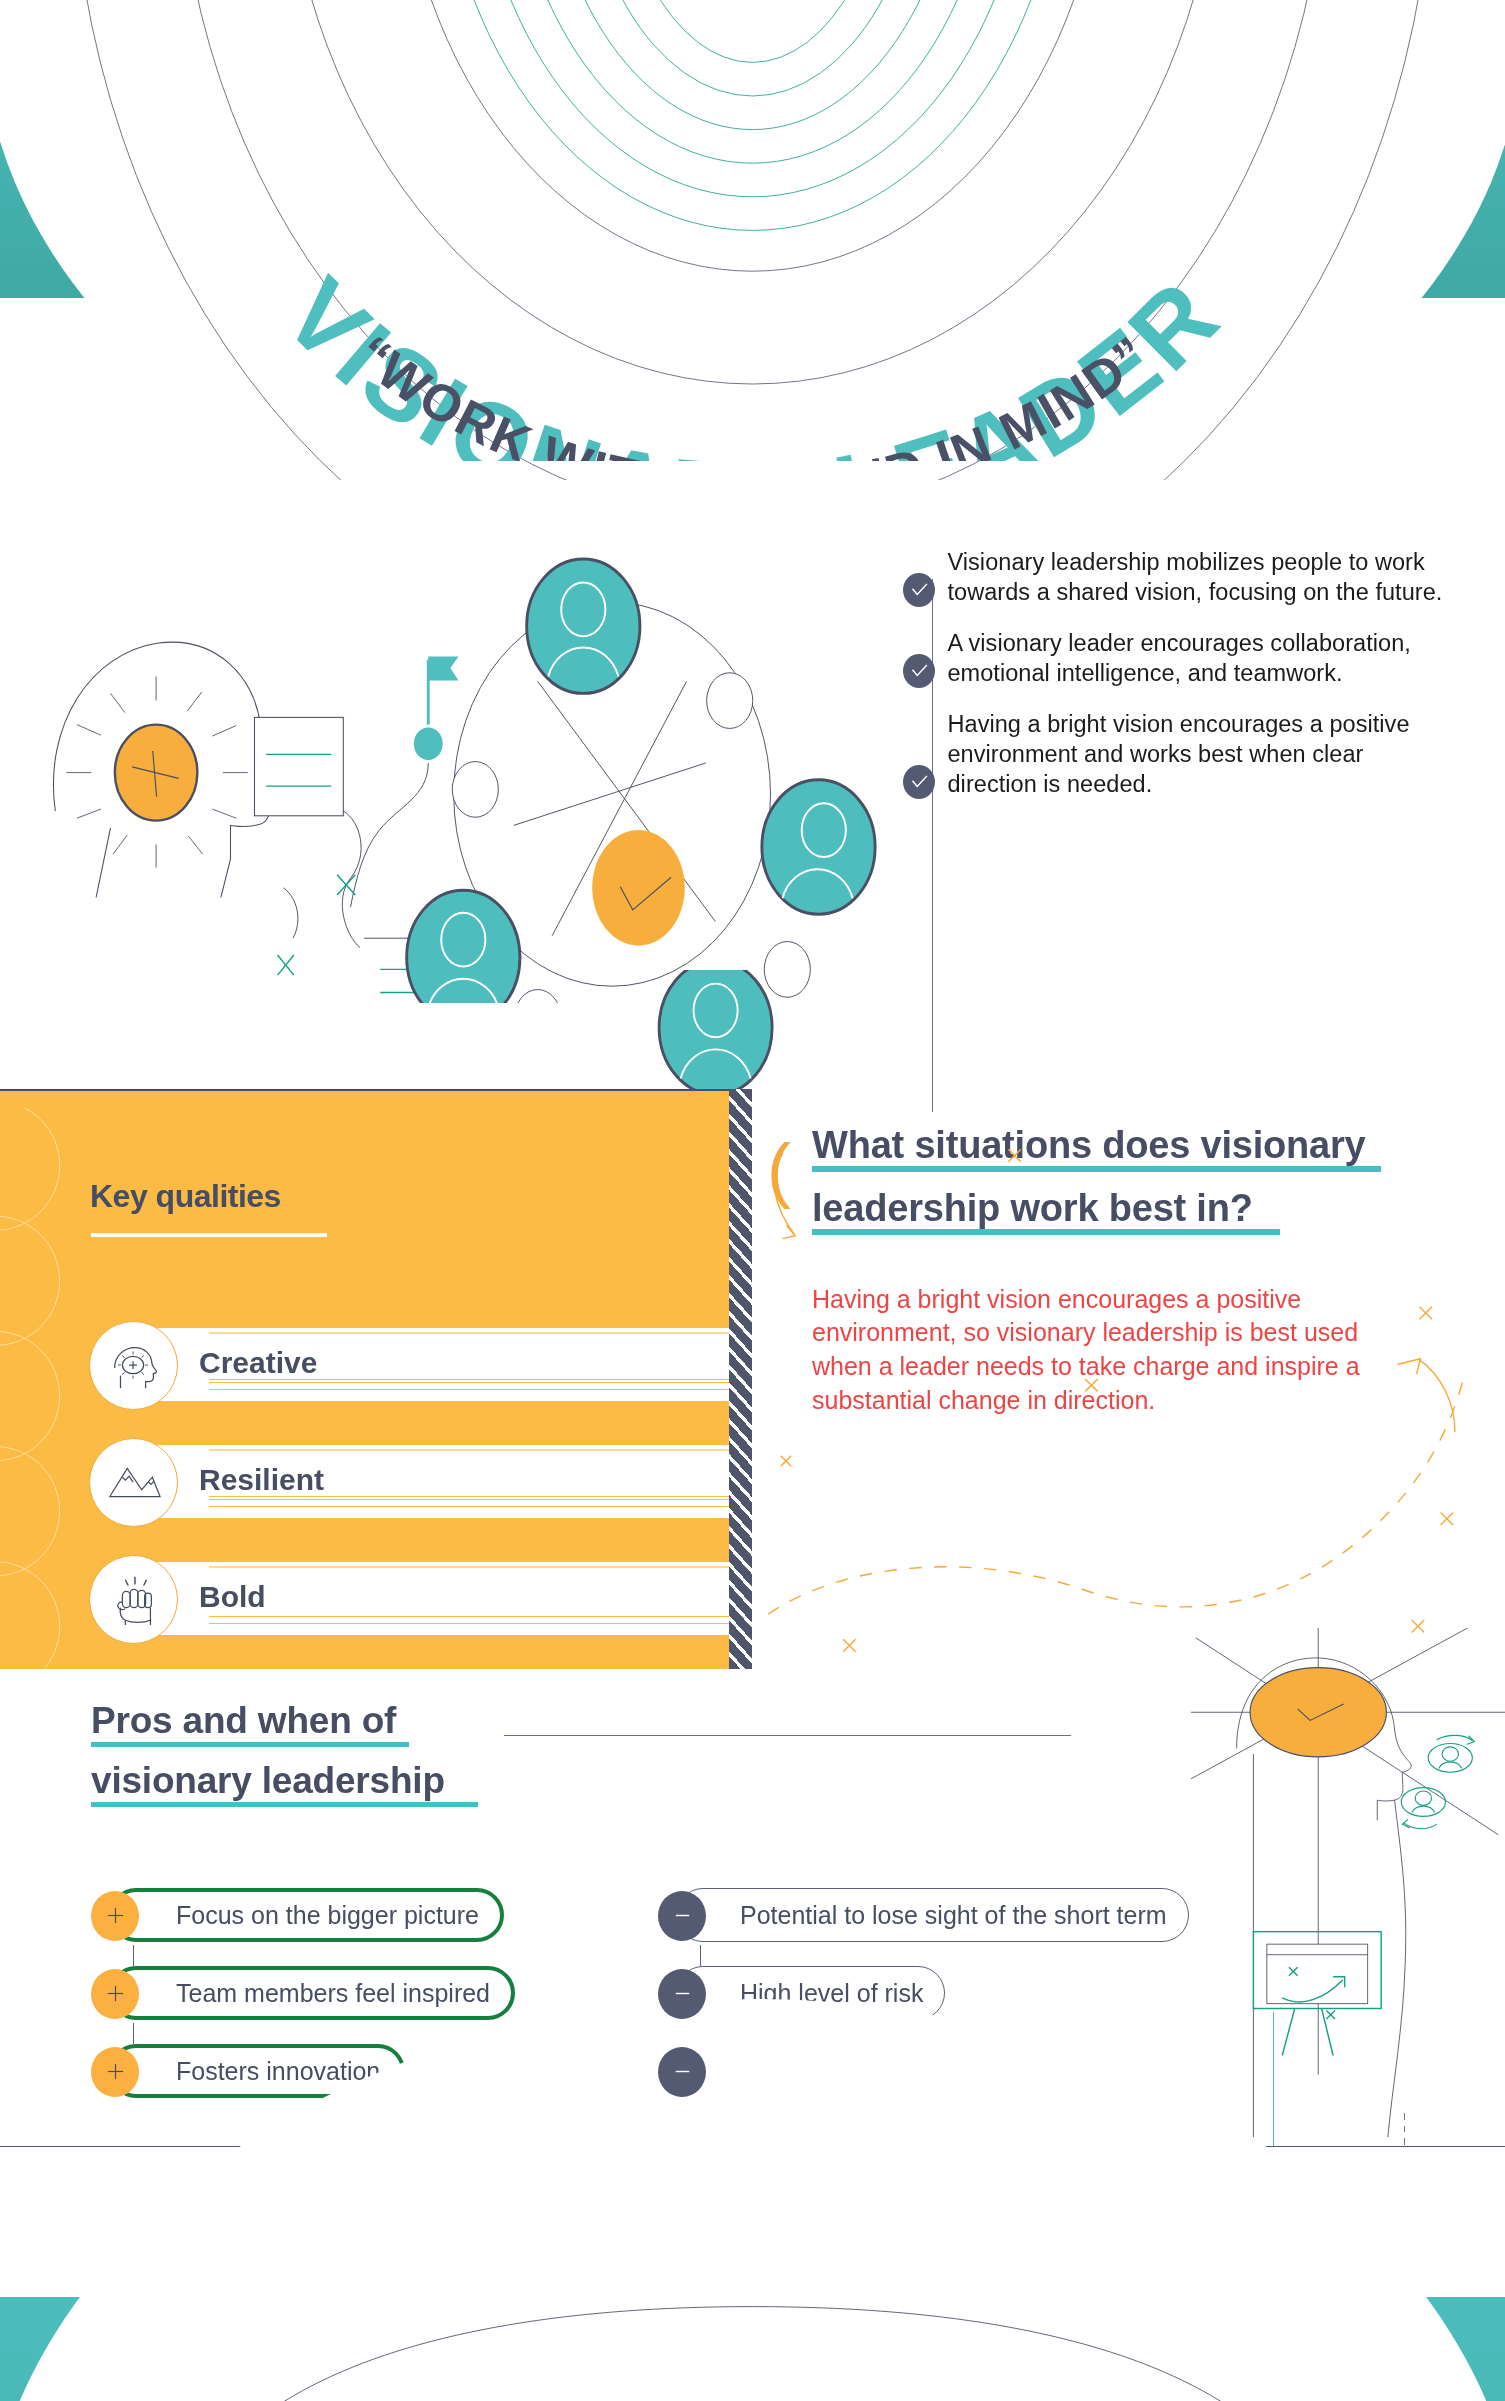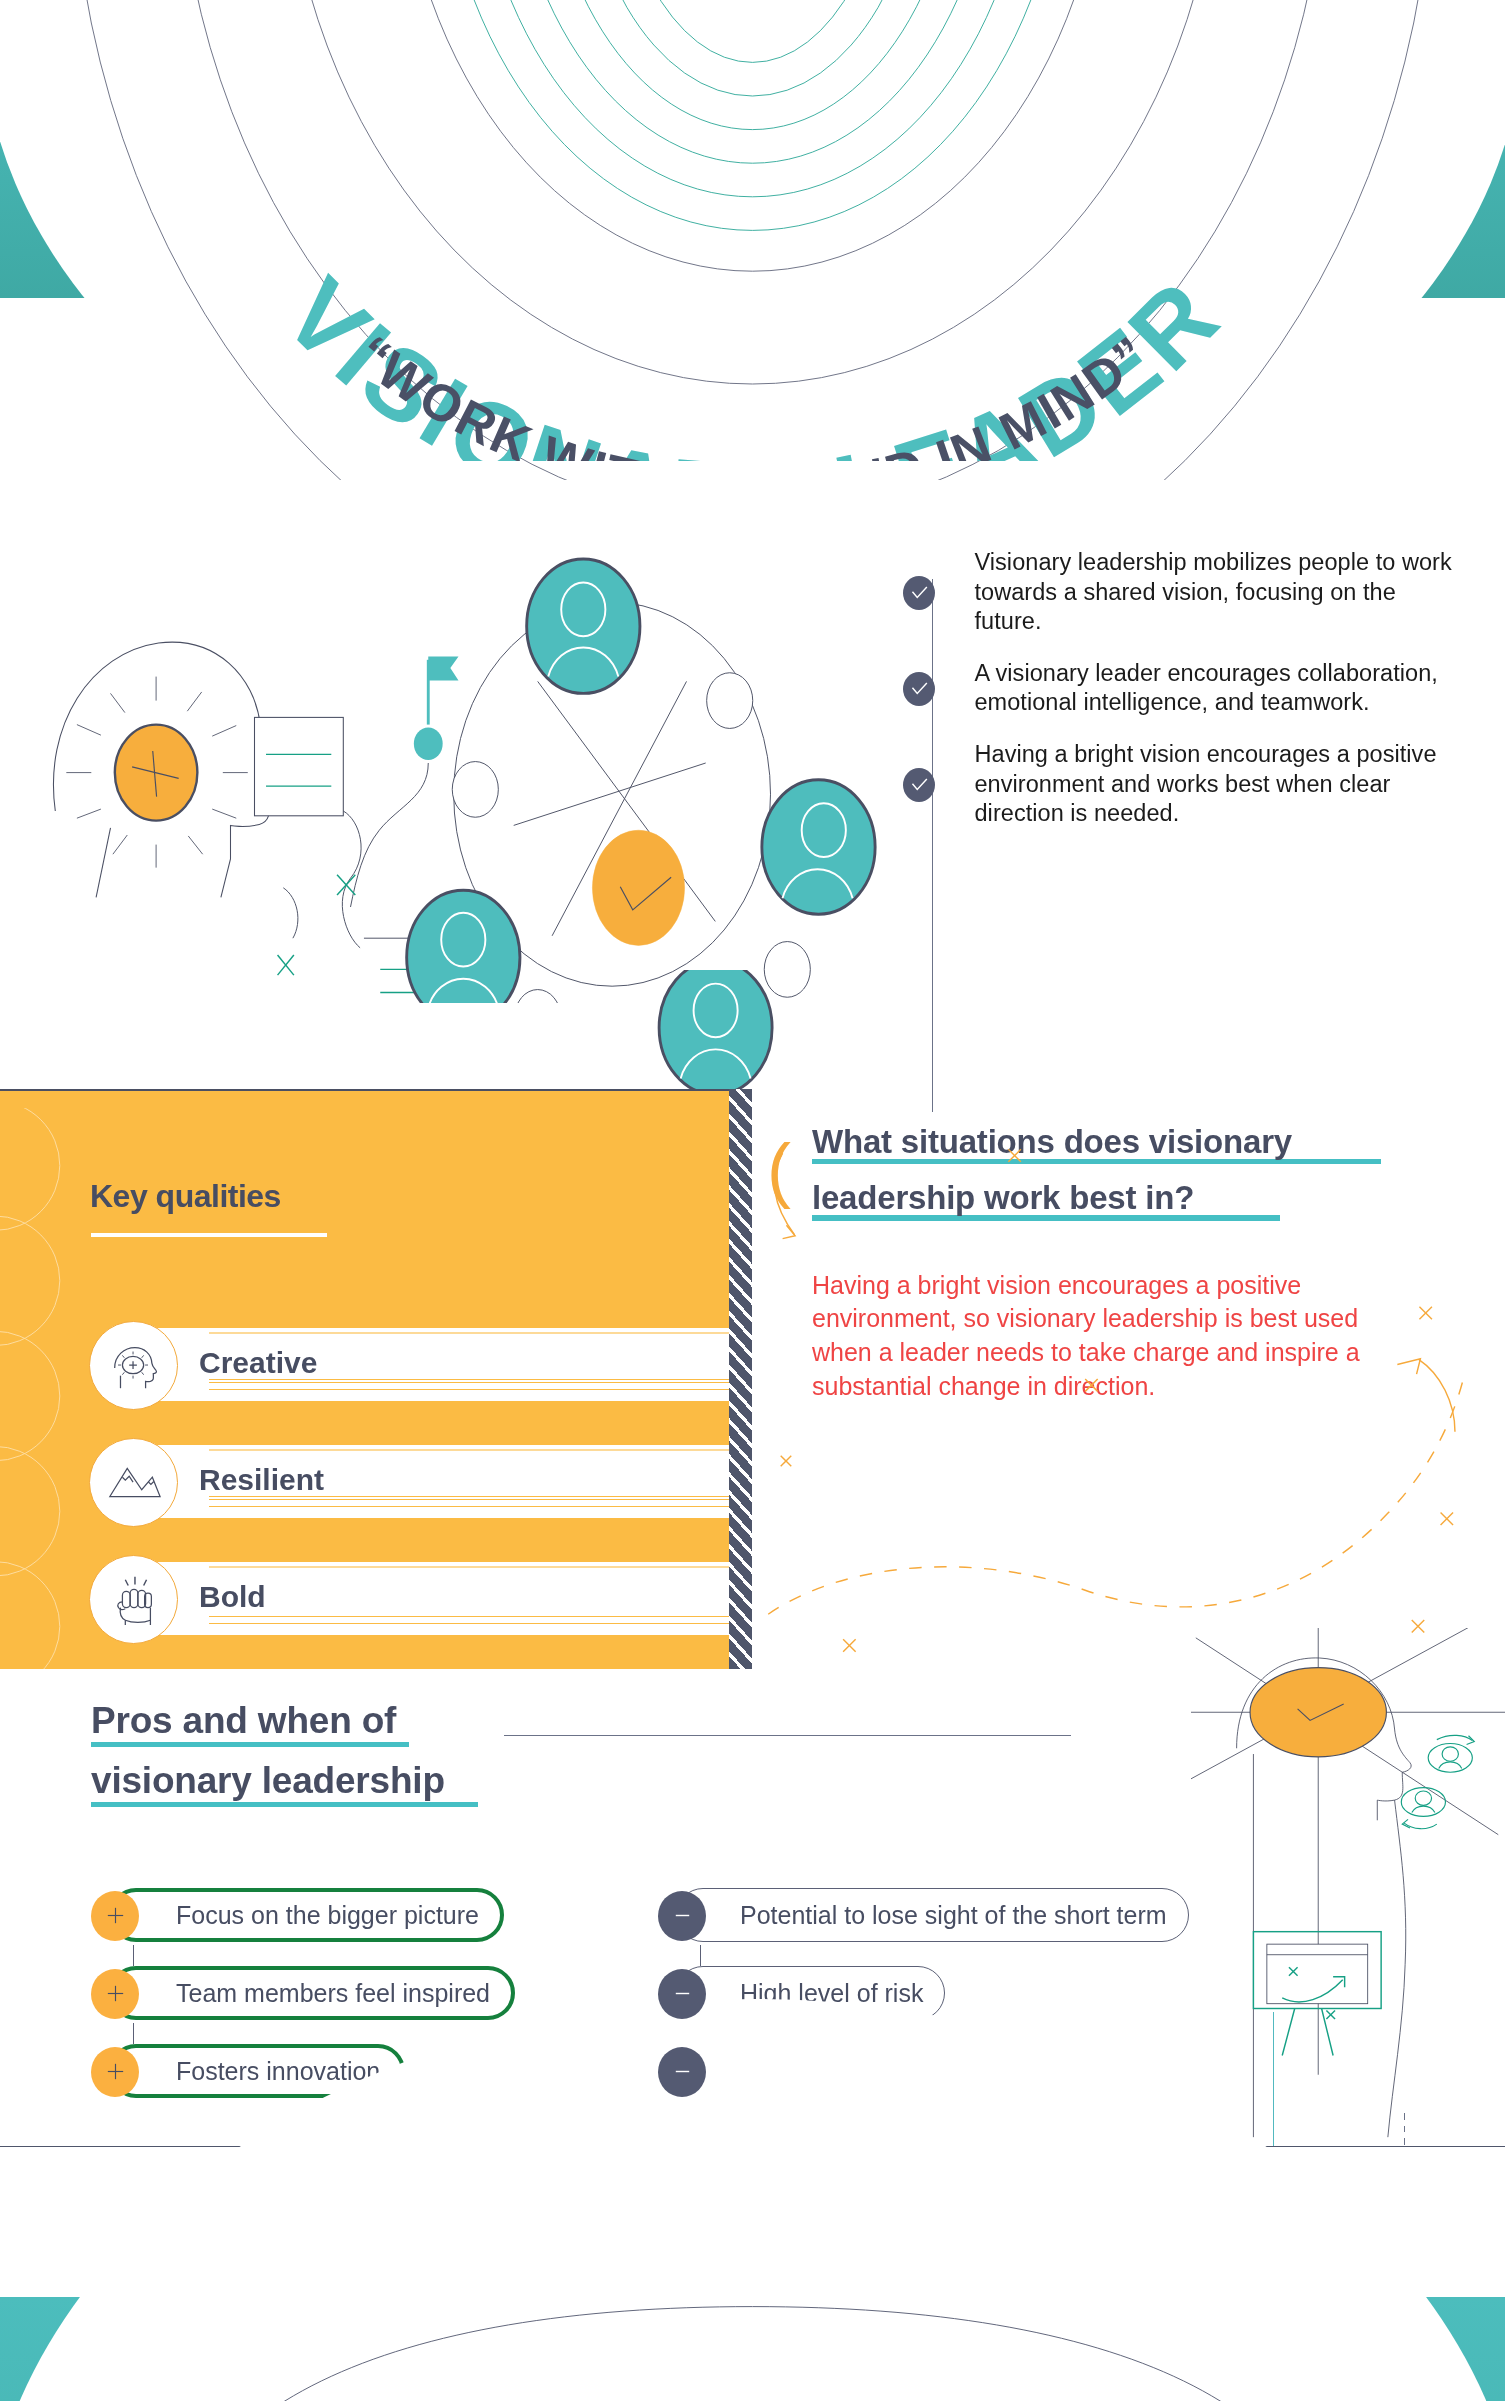--- a/index.html
+++ b/index.html
@@ -20,21 +20,21 @@
              border-radius:52% 52% 0 0/100% 100% 0 0;}
 
   
   .titlewrap{position:absolute;top:0;left:0;width:1505px;height:461px;}
   .titlesvg{position:absolute;top:0;left:0;}
 
   
   .bullets{position:absolute;left:903px;top:548px;width:552px;}
   .bline{position:absolute;left:932px;top:579px;width:1px;height:533px;
          background:#6b7288;}
-  .brow{position:relative;display:flex;align-items:center;margin-bottom:22px;gap:27px;}
+  .brow{position:relative;display:flex;align-items:flex-end;margin-bottom:22px;}
   .bdot{width:32px;height:34px;border-radius:50%;background:#545a72;
         flex:0 0 auto;margin-right:12.5px;margin-top:1px;position:relative;z-index:2;}
   .bdot svg{position:absolute;left:7.7px;top:9.6px;}
   .btxt{font-size:23.5px;line-height:1.26;color:#1b1b1b;font-weight:300;
         letter-spacing:0.05px;max-width:499px;}
 
   
   .ypanel{position:absolute;left:0;top:1089px;width:735px;height:580px;
           background:#FBBB44;overflow:hidden;}
   .ypanel .topline{position:absolute;left:0;top:0;width:100%;height:1.9px;background:#4a4f63;}
@@ -54,21 +54,21 @@
          justify-content:center;z-index:3;}
   .qlabel{position:absolute;left:110px;top:25px;font-size:30px;font-weight:700;
           color:#474D62;z-index:4;}
 
   
   .stripe{position:absolute;left:729px;top:1089px;width:23px;height:580px;
     background:repeating-linear-gradient(48deg,#4F566B 0 8.6px,#ffffff 8.6px 12px);}
 
   
   .qsec{position:absolute;left:812px;top:1119px;width:639px;}
-  .qsec h2{margin:0;font-size:33px;font-weight:700;color:#474D62;line-height:1.42;
+  .qsec h2{margin:0;font-size:38px;font-weight:700;color:#474D62;line-height:1.42;
            letter-spacing:-0.2px;}
   .qul1{width:569px;height:5.3px;background:#45BFC4;margin:-6.7px 0 10.6px 0;}
   .qul2{width:468px;height:5.3px;background:#45BFC4;margin:-6.7px 0 0 0;}
   .qbody{margin-top:48px;font-size:25px;line-height:1.35;color:#ef4444;
          font-weight:300;width:591px;}
   .curly{position:absolute;left:767px;top:1128px;font-size:72px;color:#F6A93B;
          font-weight:300;}
 
   
   .pcsec{position:absolute;left:91px;top:1695px;}

